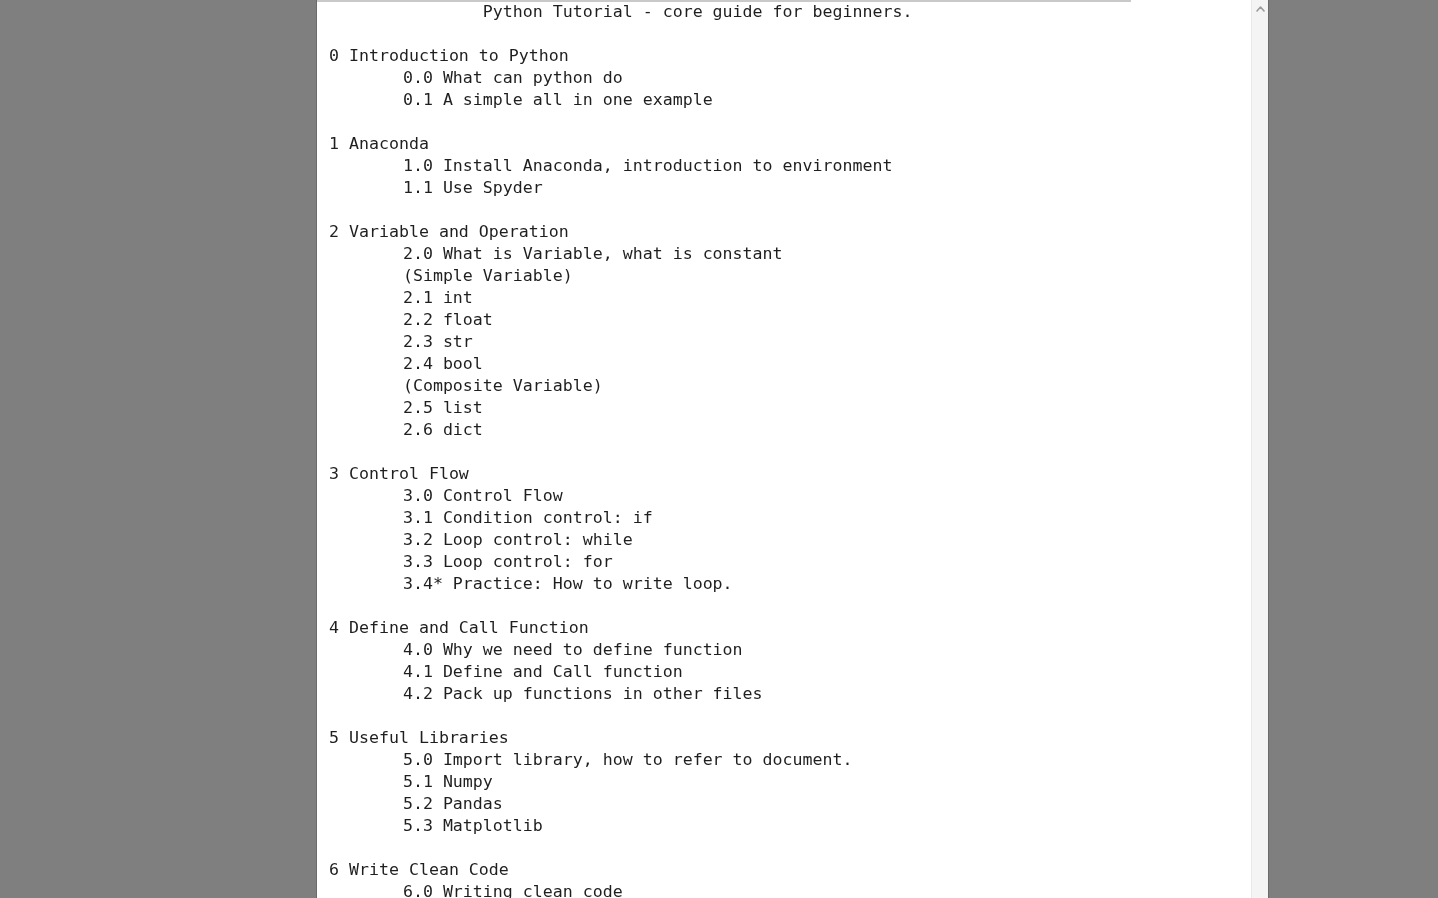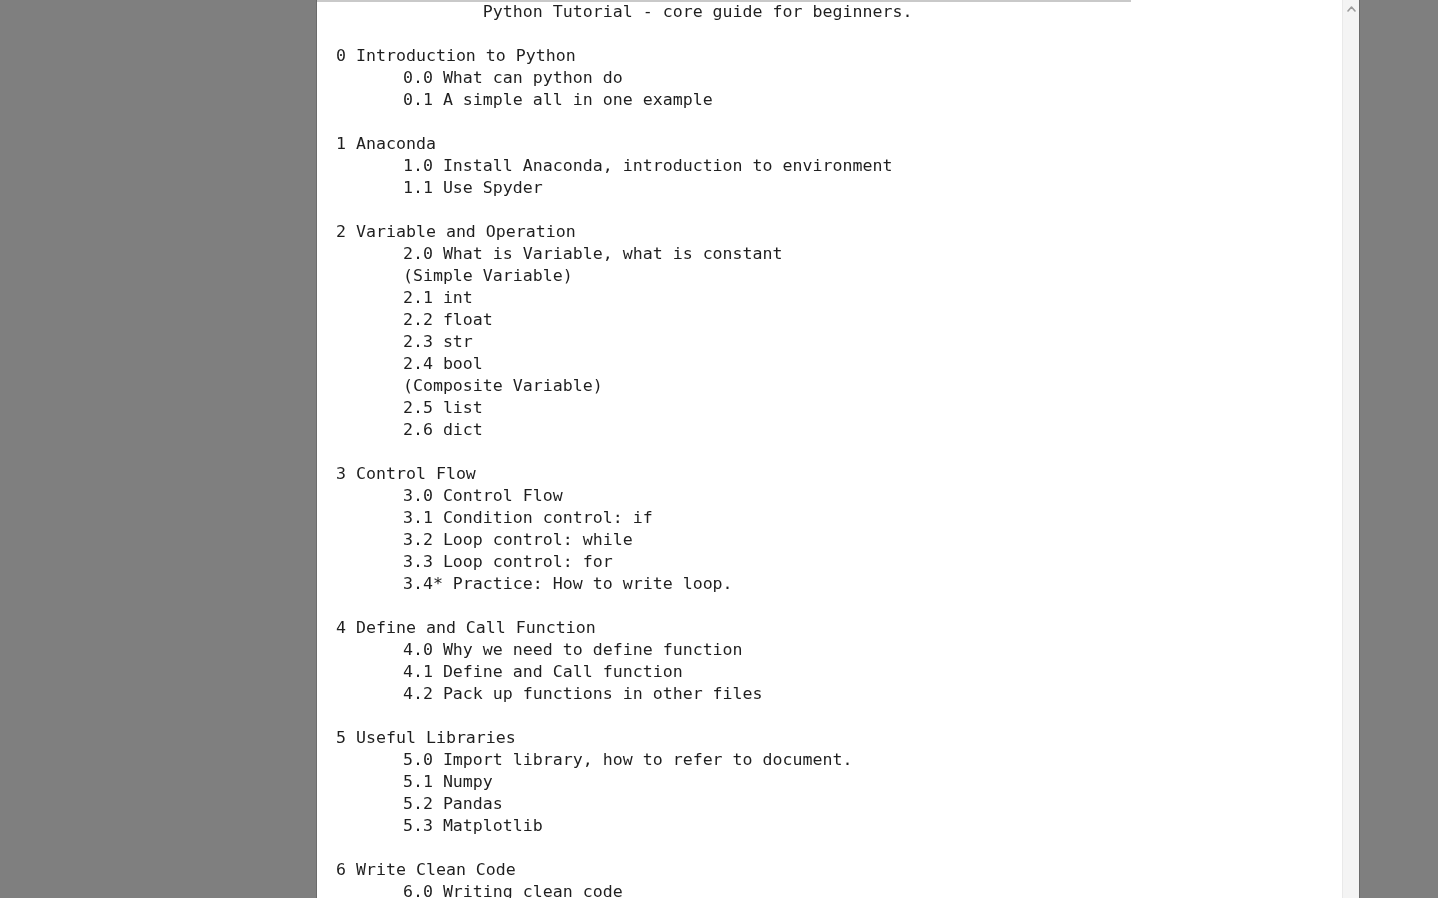--- a/index.html
+++ b/index.html
@@ -10,21 +10,21 @@
     width: 1438px;
     height: 898px;
     overflow: hidden;
     background: #7f7f7f;
     font-family: "DejaVu Sans Mono", "Liberation Mono", monospace;
   }
   .window {
     position: absolute;
     left: 316px;
     top: 0;
-    width: 1044px;
+    width: 953px;
     height: 898px;
     background: #ffffff;
     border-left: 1px solid #6b6b6b;
     border-right: 1px solid #6b6b6b;
     box-sizing: border-box;
   }
   .remnant {
     position: absolute;
     left: 0;
     top: 0;
@@ -40,21 +40,21 @@
     color: #1f1f1f;
     font-size: 16.6px;
     line-height: 22px;
     white-space: pre;
     overflow: hidden;
   }
   .line {
     height: 22px;
     padding-left: 6px;
   }
-  .indent-0 { padding-left: 19px; }
+  .indent-0 { padding-left: 12px; }
   .indent-1 { padding-left: calc(6px + 8ch); }
   .indent-2 { padding-left: calc(6px + 16ch); }
   .gap { height: 22px; }
   .scrollbar {
     position: absolute;
     right: 0;
     top: 0;
     width: 17px;
     height: 898px;
     background: #f4f4f4;

